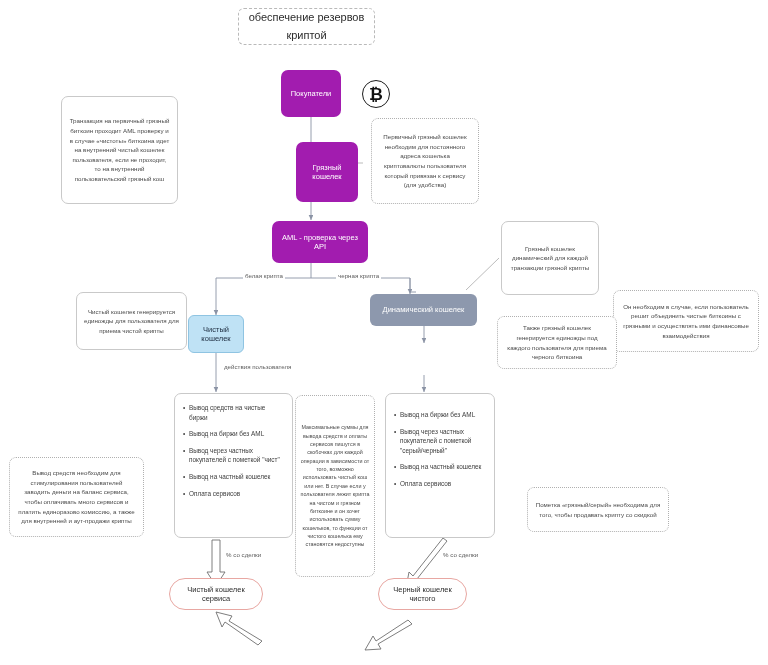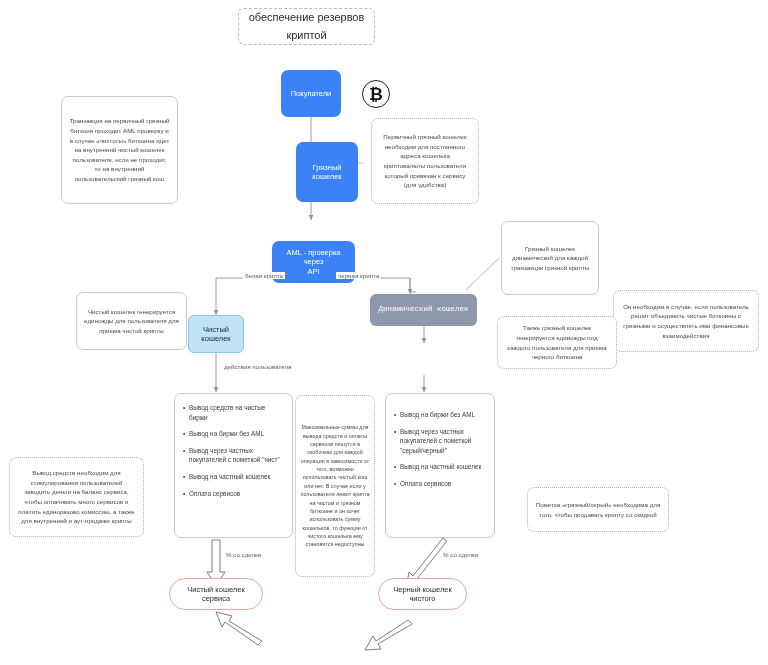--- a/index.html
+++ b/index.html
@@ -24,33 +24,32 @@
   .node{
     position:absolute;
     box-sizing:border-box;
     display:flex;
     align-items:center;
     justify-content:center;
     text-align:center;
     line-height:1.25;
   }
   .node-dark{
-    background:#3b82f6;
+    background:#a21caf;
     color:#ffffff;
     border-radius:7px;
     font-size:7.5px;
     padding:4px;
   }
   .node-gray{
     background:#8d98ad;
     color:#ffffff;
     border-radius:6px;
     font-size:7.5px;
     padding:4px;
-    font-family:Liberation Mono, monospace;
   }
   .node-blue{
     background:#bfe2f5;
     color:#1b2a3d;
     border:1px solid #8fc4e2;
     border-radius:6px;
     font-size:7.5px;
     padding:12px;
   }
   .node-red{
@@ -187,21 +186,21 @@
   <div class="note note-dashed two-line" style="left:238px;top:8px;width:137px;height:37px;font-size:11px;color:#2b2b2b;border-radius:6px;">обеспечение резервов
 криптой</div>
 
   <div class="node node-dark two-line" style="left:281px;top:70px;width:60px;height:47px;">Покупатели</div>
 
   <div class="btc" style="left:362px;top:80px;">₿</div>
 
   <div class="node node-dark two-line" style="left:296px;top:142px;width:62px;height:60px;">Грязный
 кошелек</div>
 
-  <div class="node node-dark two-line" style="left:272px;top:221px;width:83px;height:42px;margin-top:20px;">AML - проверка через
+  <div class="node node-dark two-line" style="left:272px;top:221px;width:96px;height:42px;">AML - проверка через
 API</div>
 
   <div class="node node-blue two-line" style="left:188px;top:315px;width:56px;height:38px;">Чистый
 кошелек</div>
 
   <div class="node node-gray" style="left:370px;top:294px;width:107px;height:32px;">Динамический кошелек</div>
 
 
   <div class="edge-label" style="left:243px;top:272px;">белая крипта</div>
 

